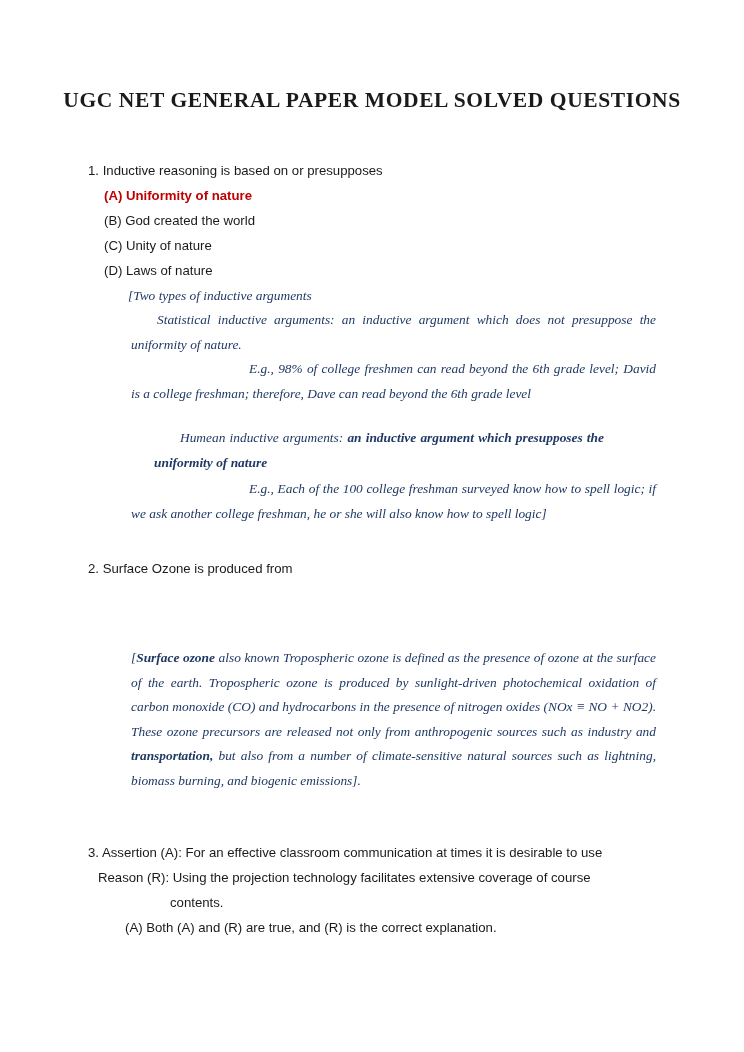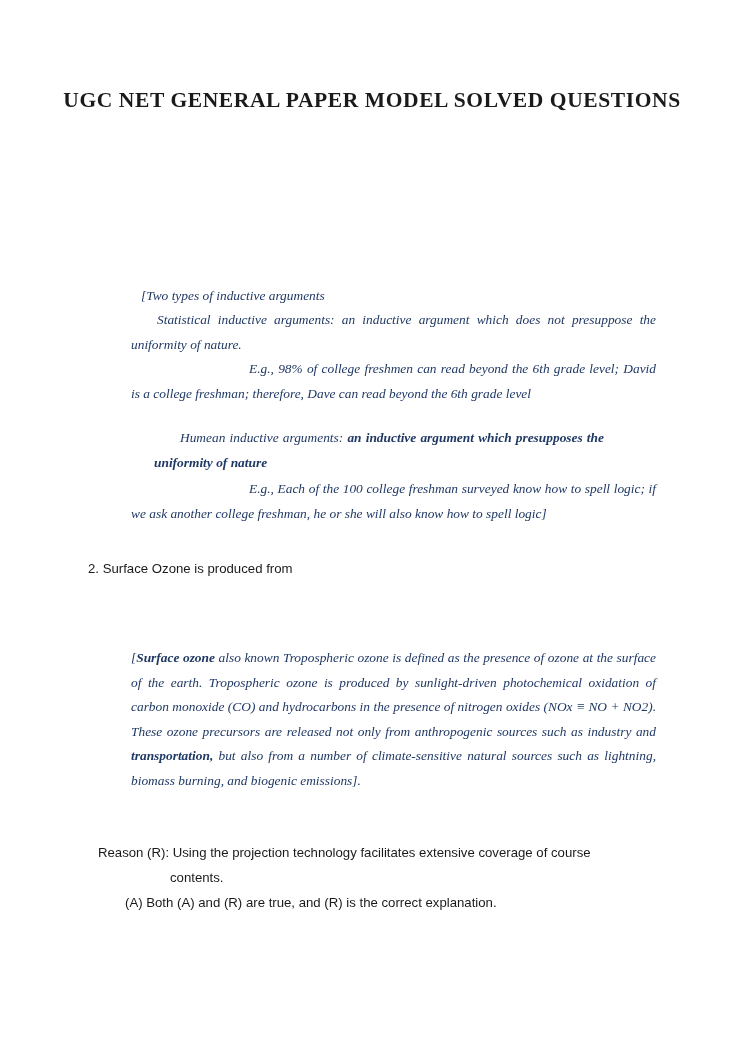--- a/index.html
+++ b/index.html
@@ -78,41 +78,54 @@
   .ind-3  { margin-left: 82px; }
   .ind-4  { margin-left: 37px; }
 </style>
 </head>
 <body>
 
 <div class="page">
 
   <div class="doc-title">UGC NET GENERAL PAPER MODEL SOLVED QUESTIONS</div>
 
+  <div class="qblock" style="left:88px; top:158px; width:600px;">
 
-  <div class="expl expl-nowrap" style="left:141px; top:284px; width:520px;">[Two types of inductive arguments</div>
+    <div class="q-line q-stem">1. Inductive reasoning is based on or presupposes</div>
+
+    <div class="q-line q-option answer">(A) Uniformity of nature</div>
+
+    <div class="q-line q-option">(B) God created the world</div>
+
+    <div class="q-line q-option">(C) Unity of nature</div>
+
+    <div class="q-line q-option">(D) Laws of nature</div>
+  </div>
+
+  <div class="expl expl-nowrap" style="left:128px; top:284px; width:520px;">[Two types of inductive arguments</div>
 
   <div class="expl indent-sm" style="left:131px; top:308px; width:525px;"><span>Statistical inductive arguments:</span><span> an inductive argument which does not presuppose the uniformity of nature.</span></div>
 
   <div class="expl indent-eg" style="left:131px; top:357px; width:525px;">E.g., 98% of college freshmen can read beyond the 6th grade level; David is a college freshman; therefore, Dave can read beyond the 6th grade level</div>
 
   <div class="expl indent-sm" style="left:138px; top:426px; width:450px;margin-left:16px;"><span>Humean inductive arguments: </span><span class="bold">an inductive argument which presupposes the uniformity of nature</span></div>
 
   <div class="expl indent-eg" style="left:131px; top:477px; width:525px;">E.g., Each of the 100 college freshman surveyed know how to spell logic; if we ask another college freshman, he or she will also know how to spell logic]</div>
 
   <div class="qblock" style="left:88px; top:556px; width:600px;">
 
     <div class="q-line q-stem">2. Surface Ozone is produced from</div>
 
   </div>
 
   <div class="expl" style="left:131px; top:646px; width:525px;"><span>[</span><span class="bold">Surface ozone</span><span> also known Tropospheric ozone is defined as the presence of ozone at the surface of the earth. Tropospheric ozone is produced by sunlight-driven photochemical oxidation of carbon monoxide (CO) and hydrocarbons in the presence of nitrogen oxides (NOx ≡ NO + NO2). These ozone precursors are released not only from anthropogenic sources such as industry and </span><span class="bold">transportation,</span><span> but also from a number of climate-sensitive natural sources such as lightning, biomass burning, and biogenic emissions].</span></div>
 
   <div class="qblock" style="left:88px; top:840px; width:600px;">
 
+    <div class="q-line ind-0">3. Assertion (A): For an effective classroom communication at times it is desirable to use</div>
 
 
     <div class="q-line ind-2">Reason (R): Using the projection technology facilitates extensive coverage of course</div>
 
     <div class="q-line ind-3">contents.</div>
 
     <div class="q-line ind-4">(A) Both (A) and (R) are true, and (R) is the correct explanation.</div>
   </div>
 
 </div>

